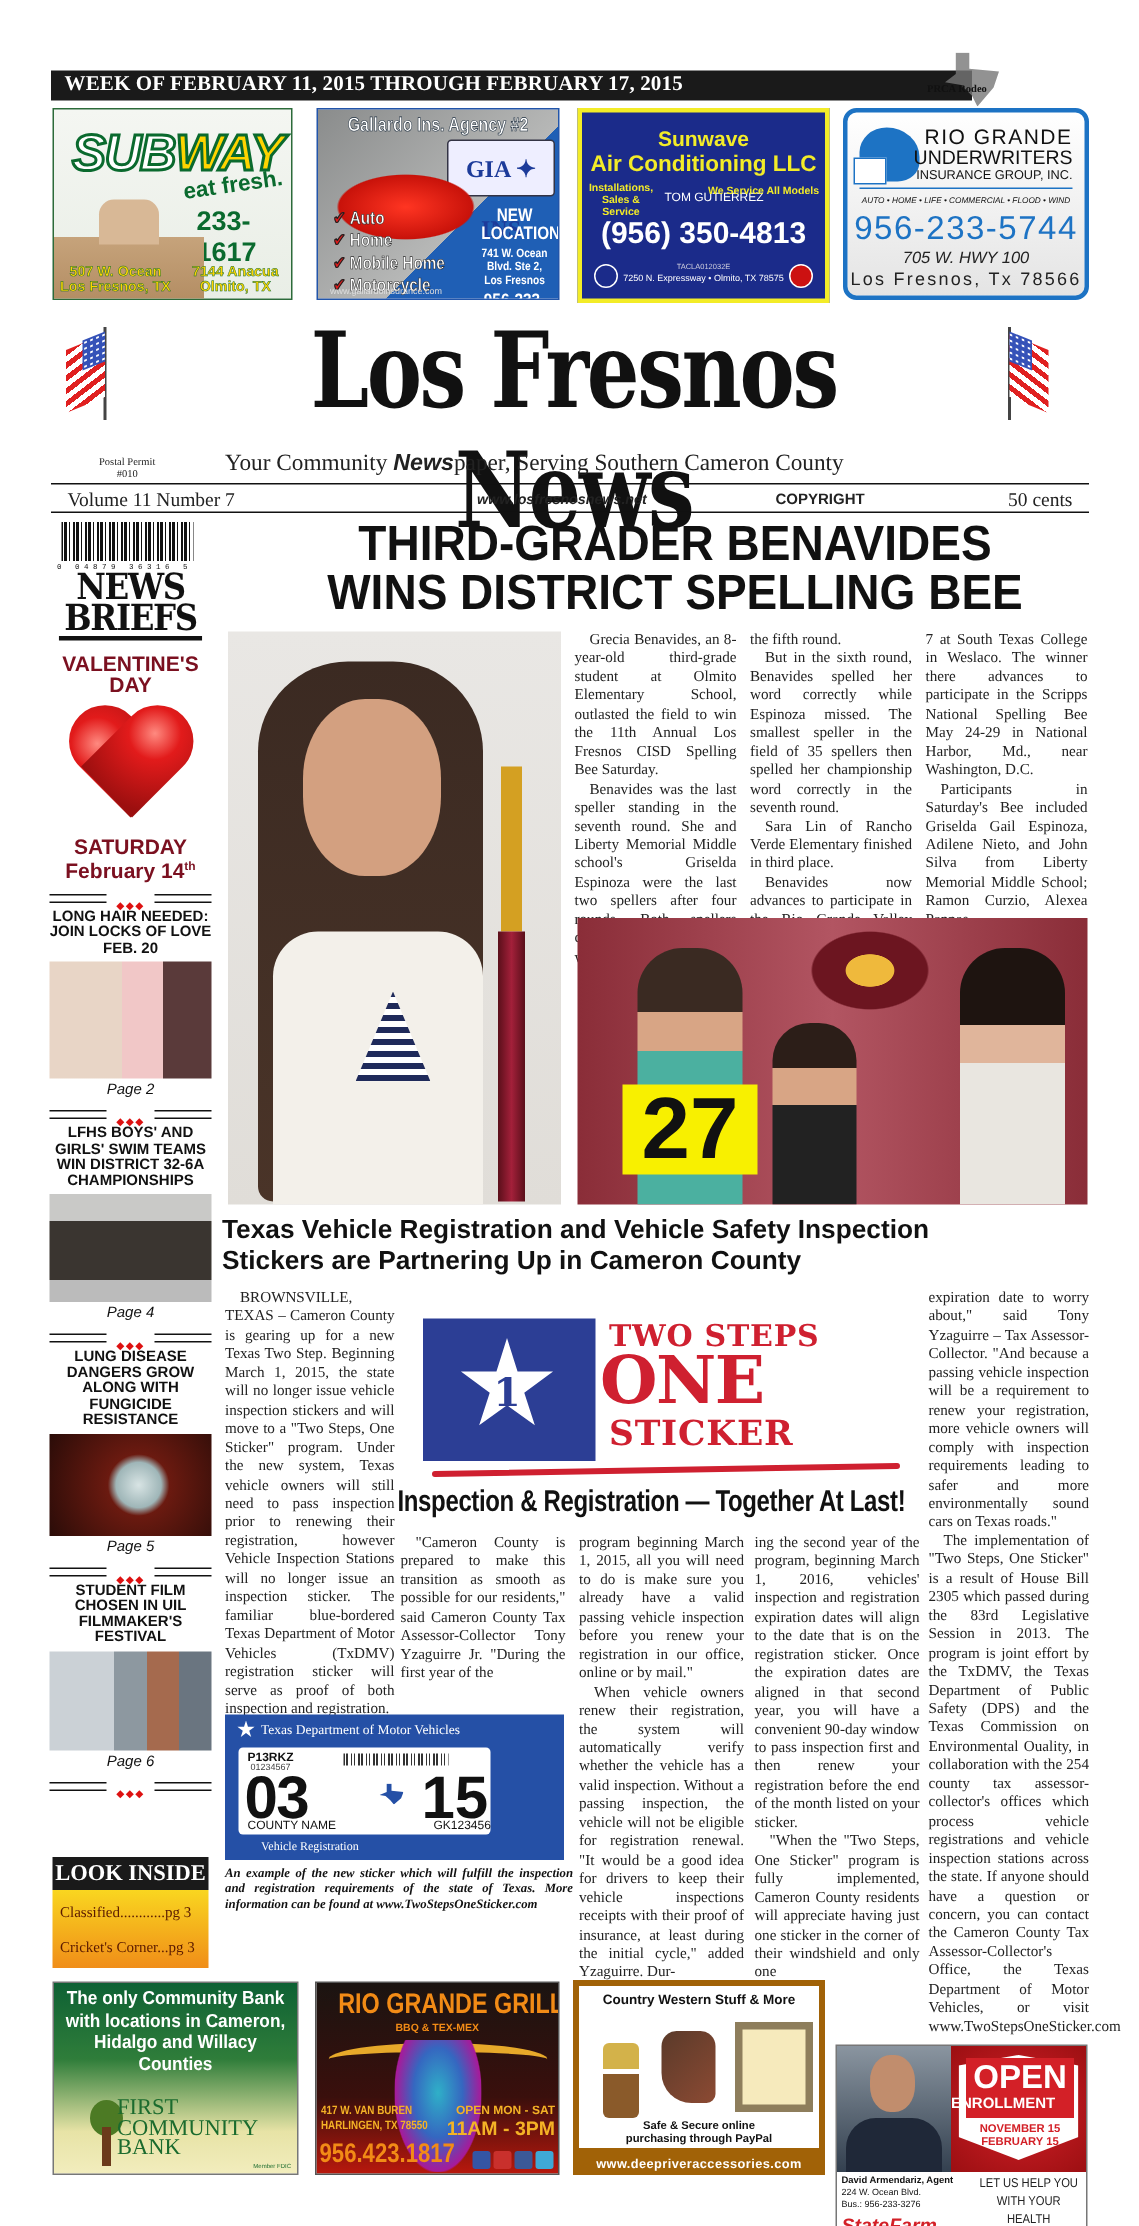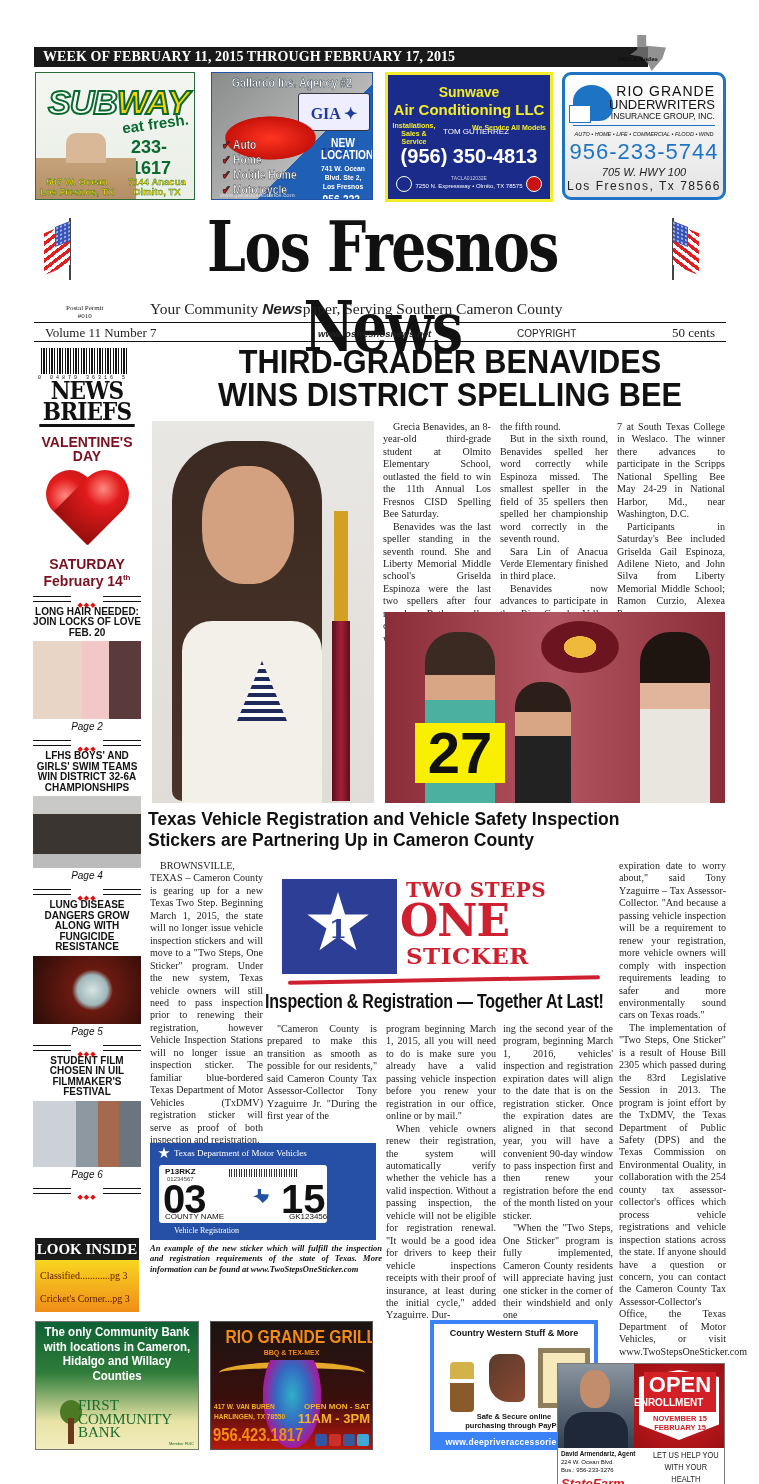--- a/index.html
+++ b/index.html
@@ -71,21 +71,21 @@
 
   .masthead { left: 110px; top: 207px; width: 545px; height: 80px; text-align:center;
     font-family: "DejaVu Serif", serif; font-weight: bold; font-style: normal; font-size: 70px; line-height: 80px; color: #111;
     transform: scaleX(0.79); transform-origin: center; letter-spacing: -2px; }
   .tagline { left: 150px; top: 300px; font-family:"Liberation Serif",serif; font-size: 15.5px; color:#222; }
   .tagline i { font-family:"Liberation Sans",sans-serif; font-weight:bold; font-style: italic; }
   .postal { left: 66px; top: 304px; font-size: 7px; text-align:center; line-height: 8px; color:#222; }
   .rule { height: 1px; background:#111; }
   .info { top: 325px; font-size: 13px; color: #222; }
   .info.web { font-family:"Liberation Sans",sans-serif; font-style: italic; font-weight: bold; font-size: 9.5px; top: 328px; }
-  .info.copy { font-family:"Liberation Sans",sans-serif; font-weight: normal; font-size: 10px; top: 328px; }
+  .info.copy { font-family:"Liberation Sans",sans-serif; font-weight: bold; font-size: 10px; top: 328px; }
 
   
   .barcode { left: 41px; top: 348px; width: 88px; height: 26px;
     background: repeating-linear-gradient(90deg,#111 0 1px,#fff 1px 2px,#111 2px 4px,#fff 4px 5px,#111 5px 6px,#fff 6px 8px); }
   .barcode-num { left: 38px; top: 375px; font-size: 5px; letter-spacing: 3px; font-family: "Liberation Mono", monospace; }
 
   
   .headline { left: 150px; top: 345px; width: 600px; text-align:center; font-family:"Liberation Sans",sans-serif; font-weight:bold;
     font-size: 33px; line-height: 33px; color:#111; transform: scaleX(0.93); transform-origin: center; }
 
@@ -157,21 +157,21 @@
   .grill .t { position:absolute; top: 4px; width: 100%; text-align:center; color:#f28b16; font-weight:bold; font-size: 19px; transform: scaleX(.82); white-space: nowrap; }
   .grill .sub { position:absolute; top: 27px; width: 100%; text-align:center; color:#f28b16; font-size: 7px; font-weight: bold; }
   .grill .skull { position:absolute; left: 52px; top: 38px; width: 58px; height: 88px; background: radial-gradient(ellipse at 50% 40%,#2fb0c8 0,#3567c0 40%,#a71a9a 70%,transparent 72%); }
   .grill .horns { position:absolute; left: 8px; top: 40px; width: 146px; height: 22px; border-top: 6px solid #e7a92a; border-radius: 50% 50% 0 0; }
   .grill .addr { position:absolute; left: 3px; top: 80px; color:#f4b226; font-size: 8px; line-height: 10px; font-weight:bold; transform: scaleX(.82); transform-origin: left; }
   .grill .ph { position:absolute; left: 2px; top: 103px; color:#f28b16; font-size: 18px; font-weight:bold; transform: scaleX(.82); transform-origin: left; }
   .grill .hrs { position:absolute; right: 2px; top: 80px; color:#f4b226; font-size: 8px; line-height: 10px; font-weight:bold; text-align:right; }
   .grill .hrs .big { font-size: 13px; line-height: 14px; text-align: right; }
   .grill .soc { position:absolute; bottom: 3px; width: 12px; height: 12px; border-radius: 2px; }
 
-  .country { left: 382px; top: 1320px; width: 168px; height: 130px; background:#3b82f6; font-family:"Liberation Sans",sans-serif;margin-left:48px; }
+  .country { left: 382px; top: 1320px; width: 168px; height: 130px; background:#a16207; font-family:"Liberation Sans",sans-serif; }
   .country .inner { position:absolute; left: 4px; top: 4px; width: 160px; height: 108px; background:#fff; }
   .country .t { position:absolute; top: 4px; width: 100%; text-align:center; font-size: 9px; font-weight:bold; color:#111; }
   .country .lamp { position:absolute; left: 16px; top: 38px; width: 24px; height: 50px; background: linear-gradient(#d3b24a 0 35%, transparent 35% 42%, #8a5a2a 42%); border-radius: 4px; }
   .country .boot { position:absolute; left: 55px; top: 30px; width: 36px; height: 48px; background: linear-gradient(135deg,#5a3a2a,#8c4a33); border-radius: 10px 10px 6px 20px; }
   .country .frame { position:absolute; left: 104px; top: 24px; width: 52px; height: 60px; border: 5px solid #8e7e5c; background:#f6eabc; }
   .country .s1 { position:absolute; top: 88px; width: 100%; text-align:center; font-size: 7.5px; font-weight: bold; color:#111; line-height: 9px; }
   .country .url { position:absolute; bottom: 3px; width: 100%; text-align:center; color:#fff; font-size: 8.5px; font-weight: bold; letter-spacing: .3px; }
 
   .statefarm { left: 557px; top: 1319px; width: 168px; height: 131px; background:#fff; border: 1px solid #777; font-family:"Liberation Sans",sans-serif; overflow:hidden;margin-top:44px; }
   .statefarm .photo { position:absolute; left: 0; top: 0; width: 76px; height: 84px; background: linear-gradient(#8a95a0,#33404f); }
@@ -340,21 +340,21 @@
   <div style="position:absolute; left:180px; top:200px; width:18px; height:180px; background: linear-gradient(90deg,#5a0f1a,#a3203a,#5a0f1a);"></div>
 </div>
 
 <div class="abs col" style="left:383px; top:421px; width:108px;">
   <p>Grecia Benavides, an 8-year-old third-grade student at Olmito Elementary School, outlasted the field to win the 11th Annual Los Fresnos CISD Spelling Bee Saturday.</p>
   <p>Benavides was the last speller standing in the seventh round. She and Liberty Memorial Middle school's Griselda Espinoza were the last two spellers after four rounds. Both spellers correctly spelled their words in</p>
 </div>
 <div class="abs col" style="left:500px; top:421px; width:108px;">
   <p style="text-indent:0">the fifth round.</p>
   <p>But in the sixth round, Benavides spelled her word correctly while Espinoza missed. The smallest speller in the field of 35 spellers then spelled her championship word correctly in the seventh round.</p>
-  <p>Sara Lin of Anacua Verde Elementary finished in third place.</p>
+  <p>Sara Lin of Rancho Verde Elementary finished in third place.</p>
   <p>Benavides now advances to participate in the Rio Grande Valley Spelling Bee March</p>
 </div>
 <div class="abs col" style="left:617px; top:421px; width:108px;">
   <p style="text-indent:0">7 at South Texas College in Weslaco. The winner there advances to participate in the Scripps National Spelling Bee May 24-29 in National Harbor, Md., near Washington, D.C.</p>
   <p>Participants in Saturday's Bee included Griselda Gail Espinoza, Adilene Nieto, and John Silva from Liberty Memorial Middle School; Ramon Curzio, Alexea Pappas,</p>
   <p class="continued">► CONTINUED ON PAGE 7</p>
 </div>
 
 <div class="abs photo-2">
   <div style="position:absolute; left:40px; top:20px; width:70px; height:171px; background: linear-gradient(#3a2a22 0 25%,#d8a585 25% 40%,#4bb0a0 40%);  border-radius: 30px 30px 0 0;"></div>

